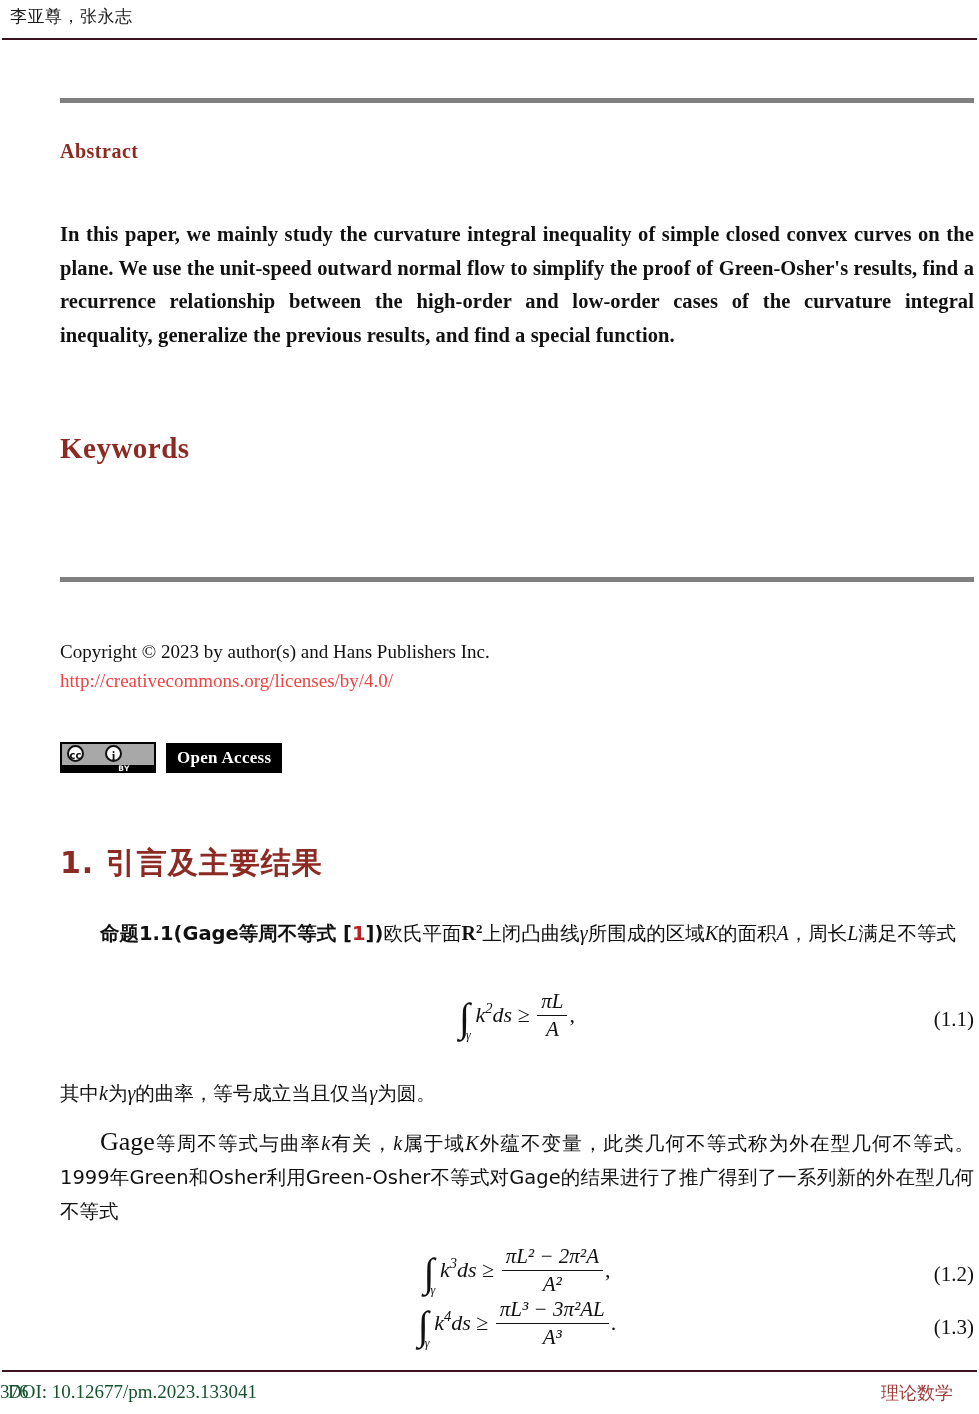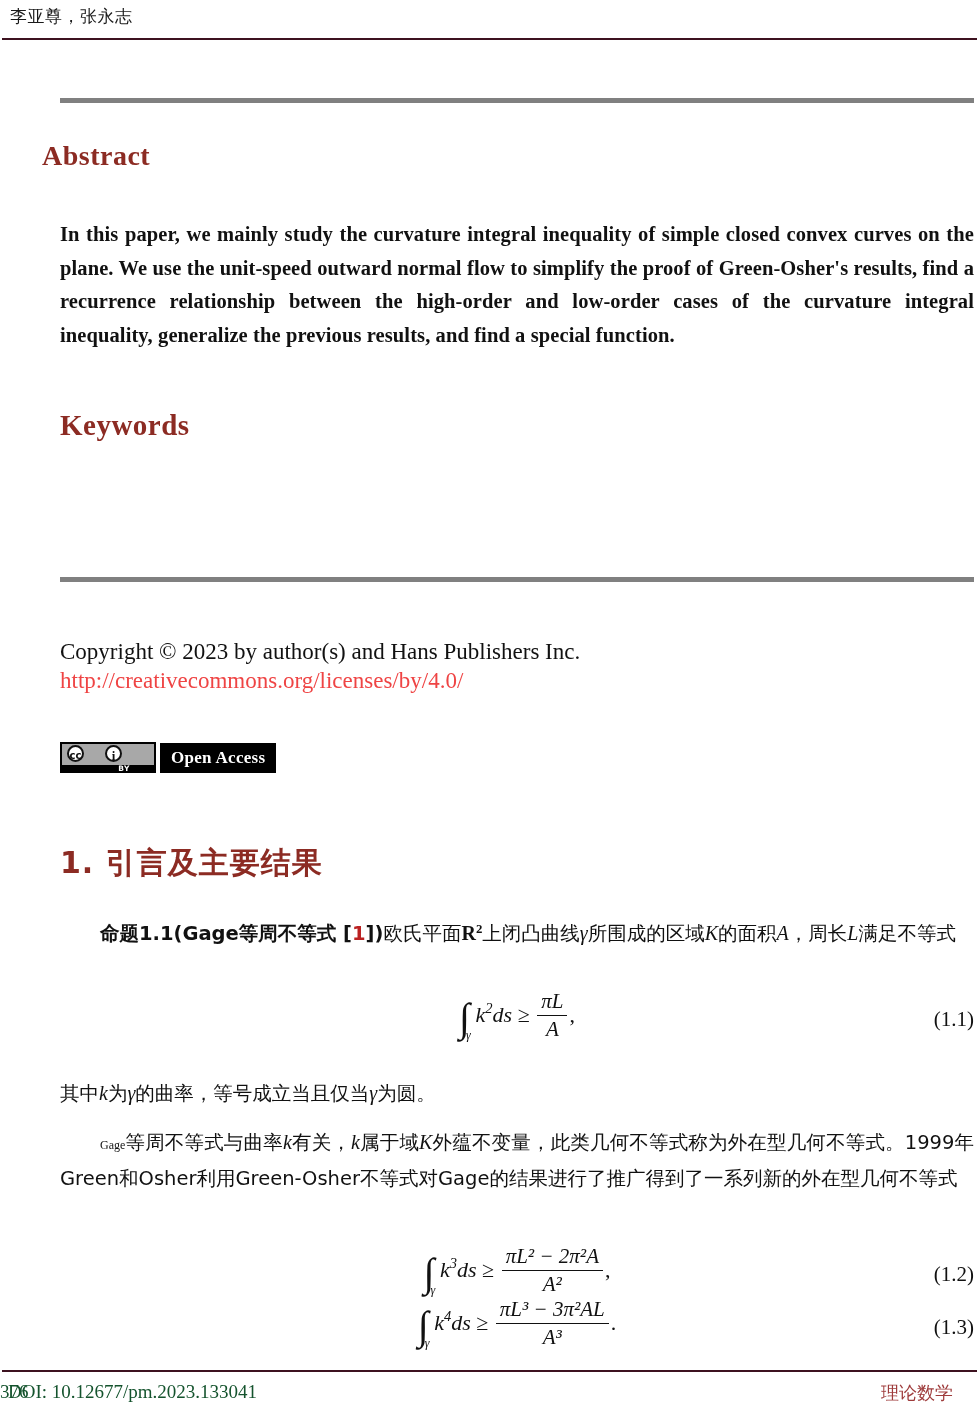--- a/index.html
+++ b/index.html
@@ -54,28 +54,28 @@
   .thick-rule.bottom { top: 577px; }
 
   
   .heading-red {
     position: absolute;
     color: #8c2b23;
     font-weight: bold;
     font-family: "Liberation Serif", "DejaVu Serif", serif;
   }
   #abstract-heading {
-    left: 42px;
+    left: 60px;
     top: 140px;
-    font-size: 28px;
+    font-size: 20px;
     letter-spacing: 0.5px;
   }
   #keywords-heading {
     left: 60px;
-    top: 409px;
+    top: 432px;
     font-size: 29px;
     letter-spacing: 0.5px;
   }
 
   
   .bold-body {
     position: absolute;
     left: 60px;
     width: 914px;
     font-size: 20.5px;
@@ -87,37 +87,37 @@
   }
   #abstract-text { top: 218px; }
   #keywords-text { top: 479px; }
 
   
   .copy-block {
     position: absolute;
     left: 60px;
     top: 637px;
     width: 920px;
-    font-size: 23px;
+    font-size: 19px;
     line-height: 29px;
   }
   .copy-line { white-space: nowrap; }
   .copy-link {
     color: #ef4444;
     text-decoration: none;
   }
 
   
   .badge-row {
     position: absolute;
     left: 60px;
     top: 742px;
     display: flex;
     align-items: center;
-    gap: 4px;
+    gap: 10px;
   }
   .cc-badge {
     width: 96px;
     height: 31px;
     background: #000000;
     position: relative;
     display: block;
   }
   .cc-inner {
     position: absolute;
@@ -196,21 +196,21 @@
   .cn-para .indent { display: inline-block; width: 40px; }
   .cn-para b { font-weight: bold; }
   .mi {
     font-family: "Liberation Serif", "DejaVu Serif", serif;
     font-style: italic;
     font-size: 20px;
   }
   .mn {
     font-family: "Liberation Serif", "DejaVu Serif", serif;
     font-style: normal;
-    font-size: 12px;
+    font-size: 26px;
   }
   .mbf {
     font-family: "Liberation Serif", "DejaVu Serif", serif;
     font-weight: bold;
     font-style: normal;
     font-size: 20px;
   }
   .cite-red { color: #bb2222; }
   sup.ex {
     font-size: 0.66em;

